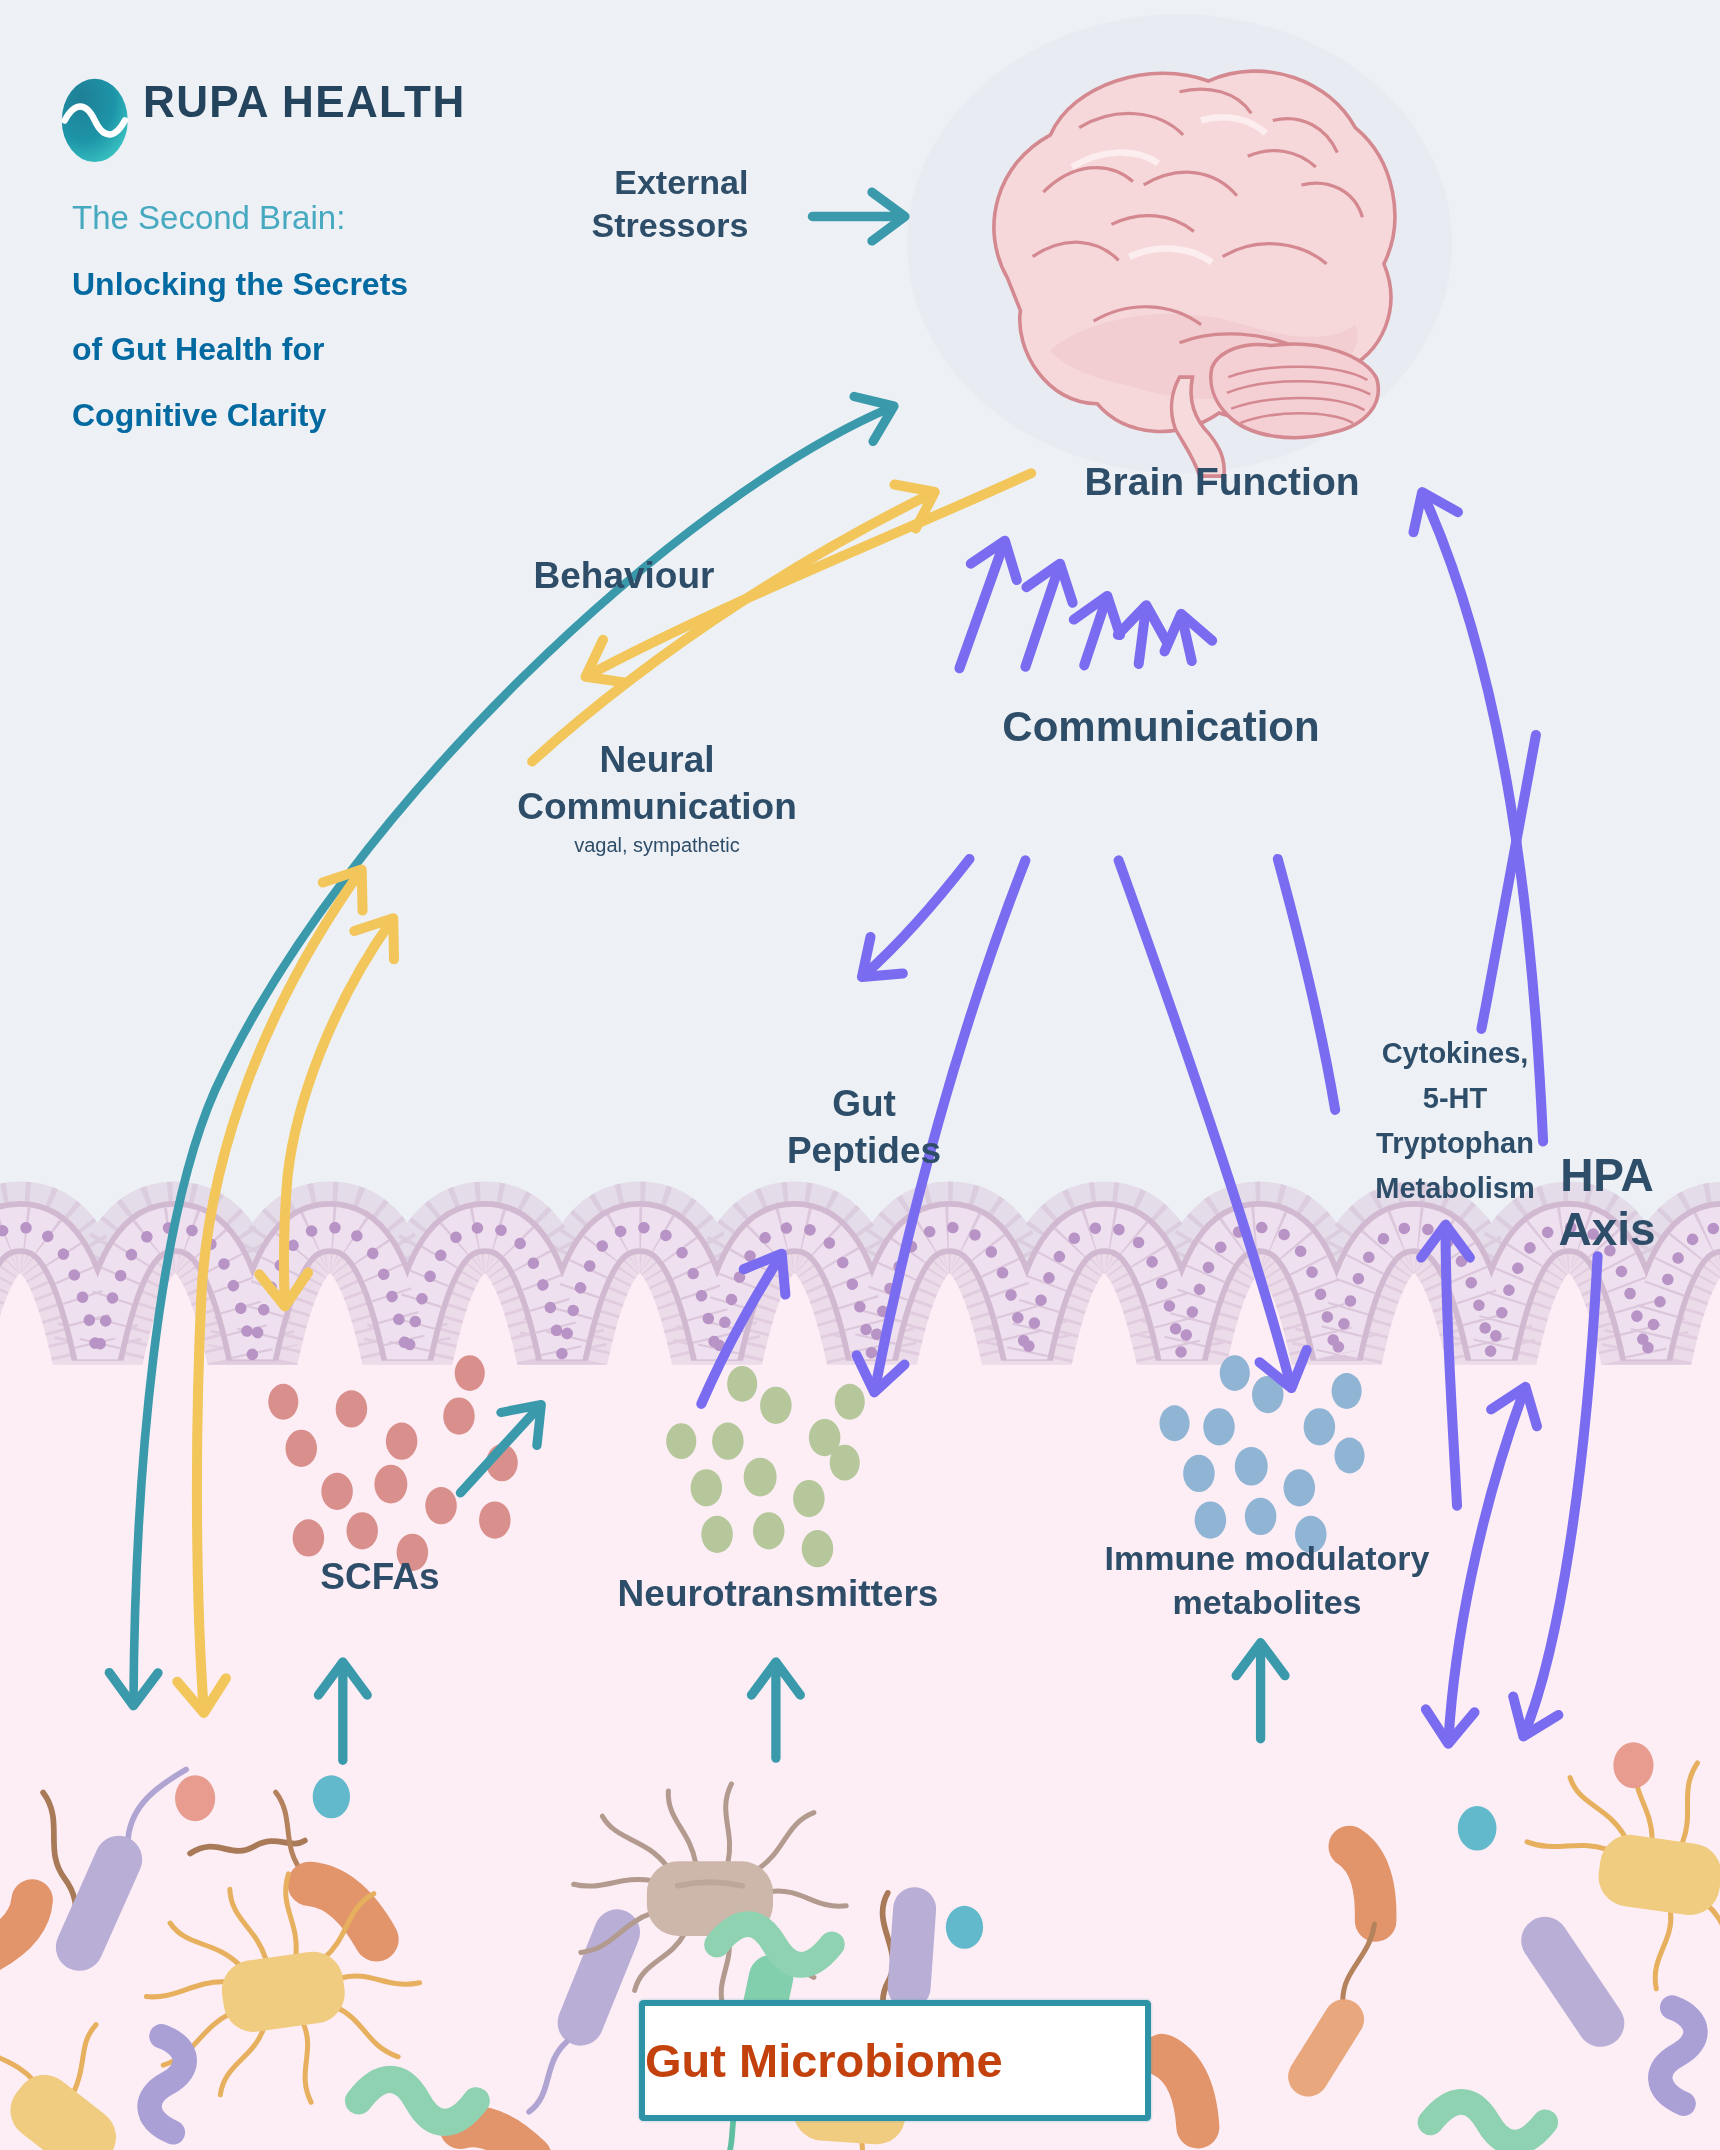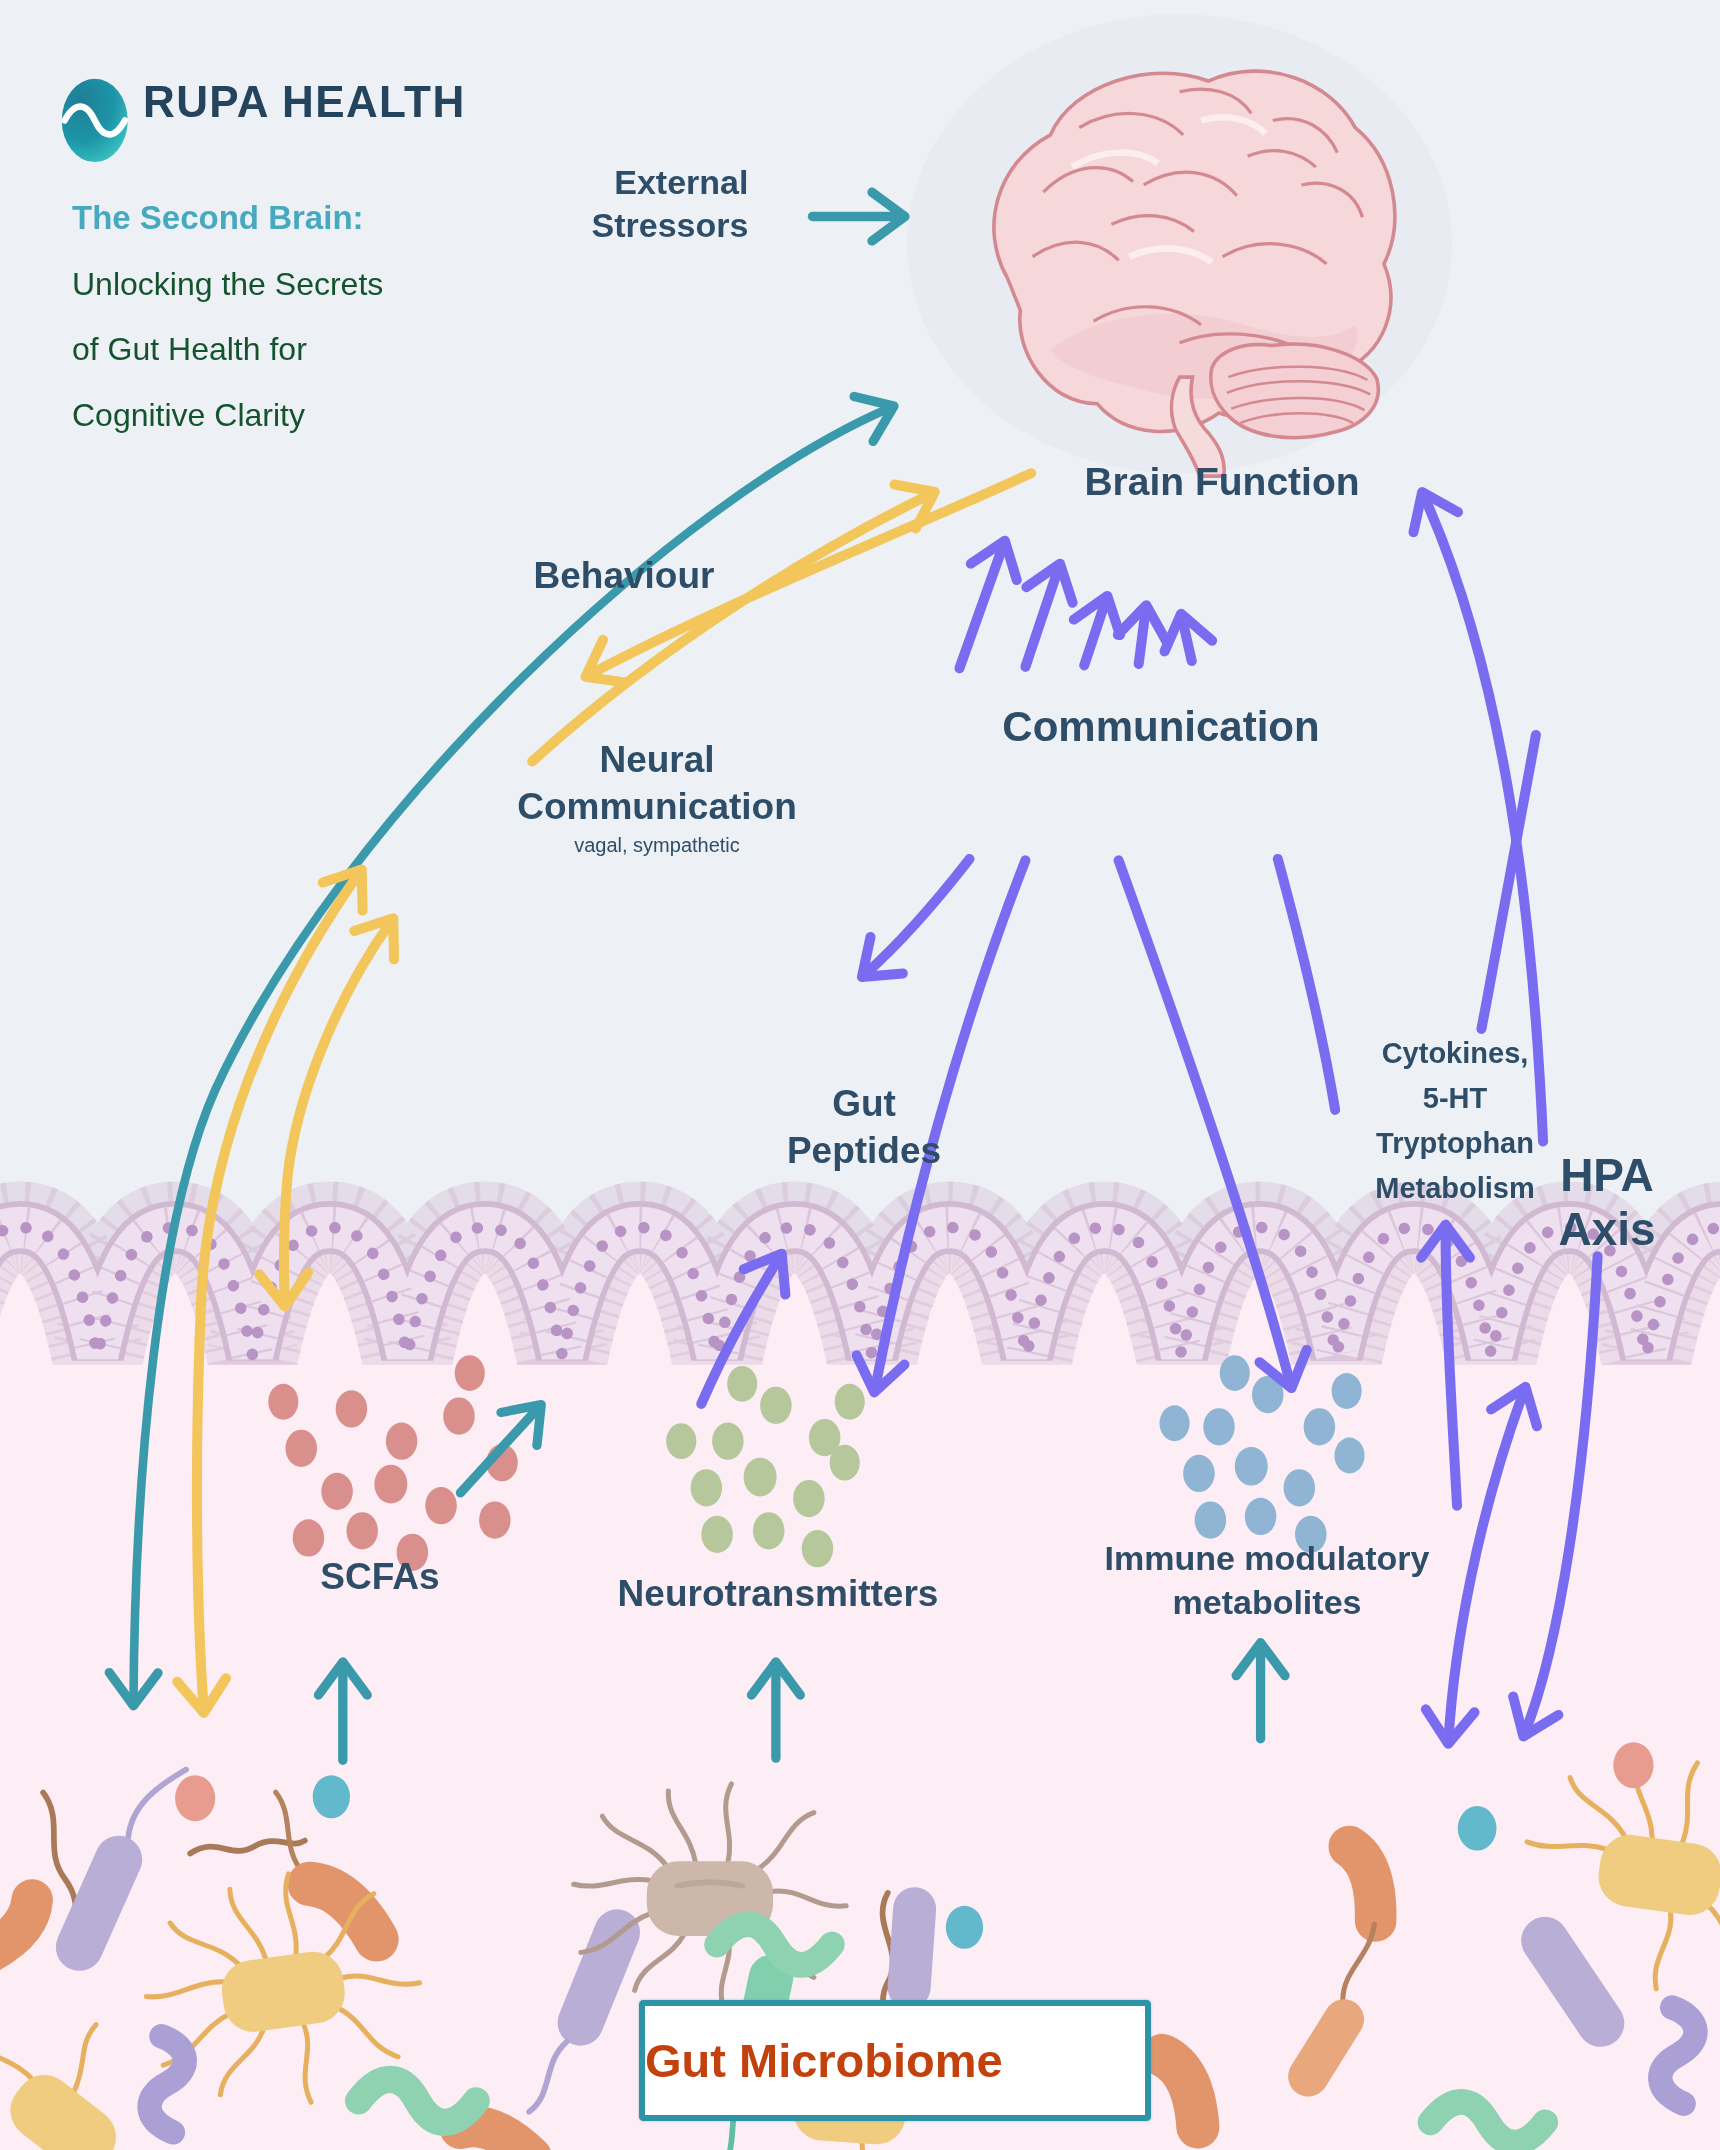--- a/index.html
+++ b/index.html
@@ -16,22 +16,22 @@
     transform:translateX(-50%);
     line-height:1.26;
     white-space:nowrap;
   }
   .lbl span{display:block;}
   #stage{position:absolute;left:0;top:0;}
   
   .brand{position:absolute;left:143px;top:77px;font-size:44px;font-weight:bold;
          color:#24435c;letter-spacing:1.4px;}
   .title{position:absolute;left:72px;top:195px;text-align:left;line-height:1.42;}
-  .title .accent{color:#46a9c0;font-weight:bold;font-size:33px;display:block;margin-bottom:10px;}
-  .title .rest span{display:block;color:#14532d;font-weight:400;font-size:32px;margin-top:20px;}
+  .title .accent{color:#46a9c0;font-weight:normal;font-size:33px;display:block;margin-bottom:10px;}
+  .title .rest span{display:block;color:#0369a1;font-weight:700;font-size:32px;margin-top:20px;}
   
   #external{left:670px;top:161px;font-size:34px;text-align:right;}
   #brainfn{left:1222px;top:457px;font-size:39px;}
   #behaviour{left:624px;top:553px;font-size:37px;}
   #neural{left:657px;top:737px;font-size:37px;}
   #neural .sub{font-weight:400;font-size:20px;margin-top:2.9px;}
   #systemic{left:1161px;top:697px;font-size:42px;line-height:1.45;}
   #gutpep{left:864px;top:1081px;font-size:37px;}
   #cyto{left:1455px;top:1031px;font-size:29px;line-height:1.55;}
   #hpa{left:1607px;top:1148px;font-size:46px;line-height:1.18;}

